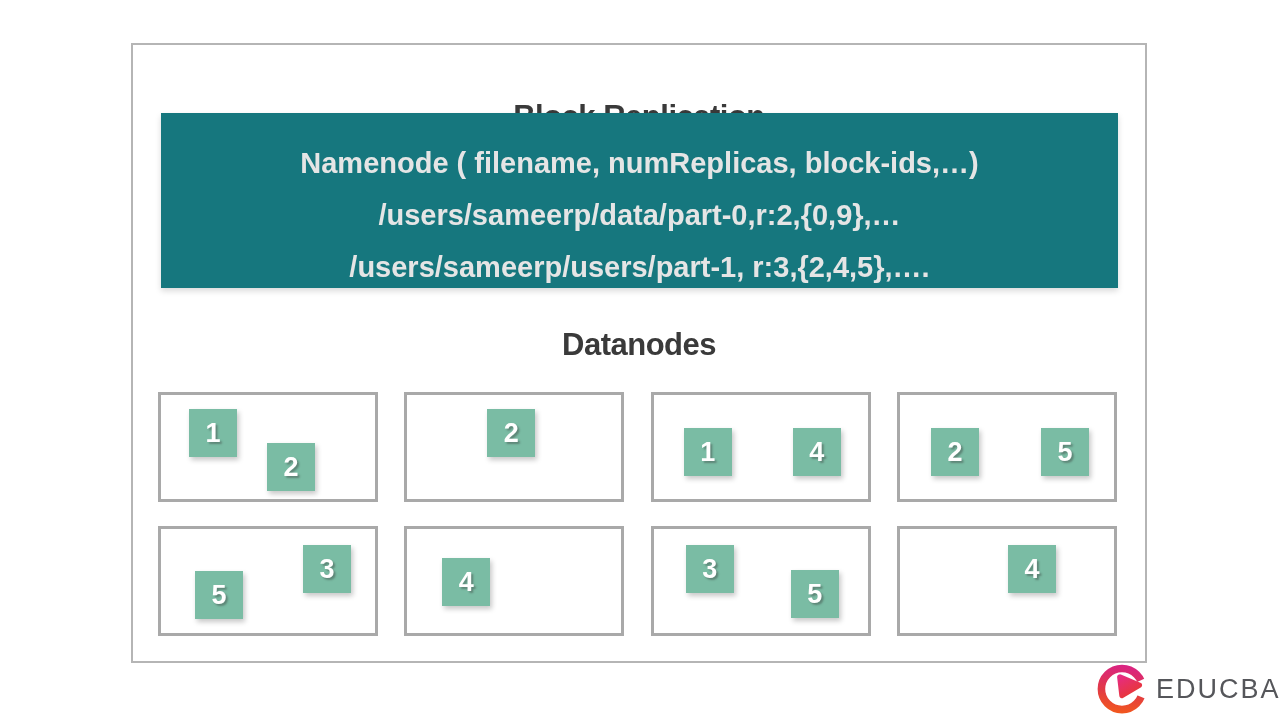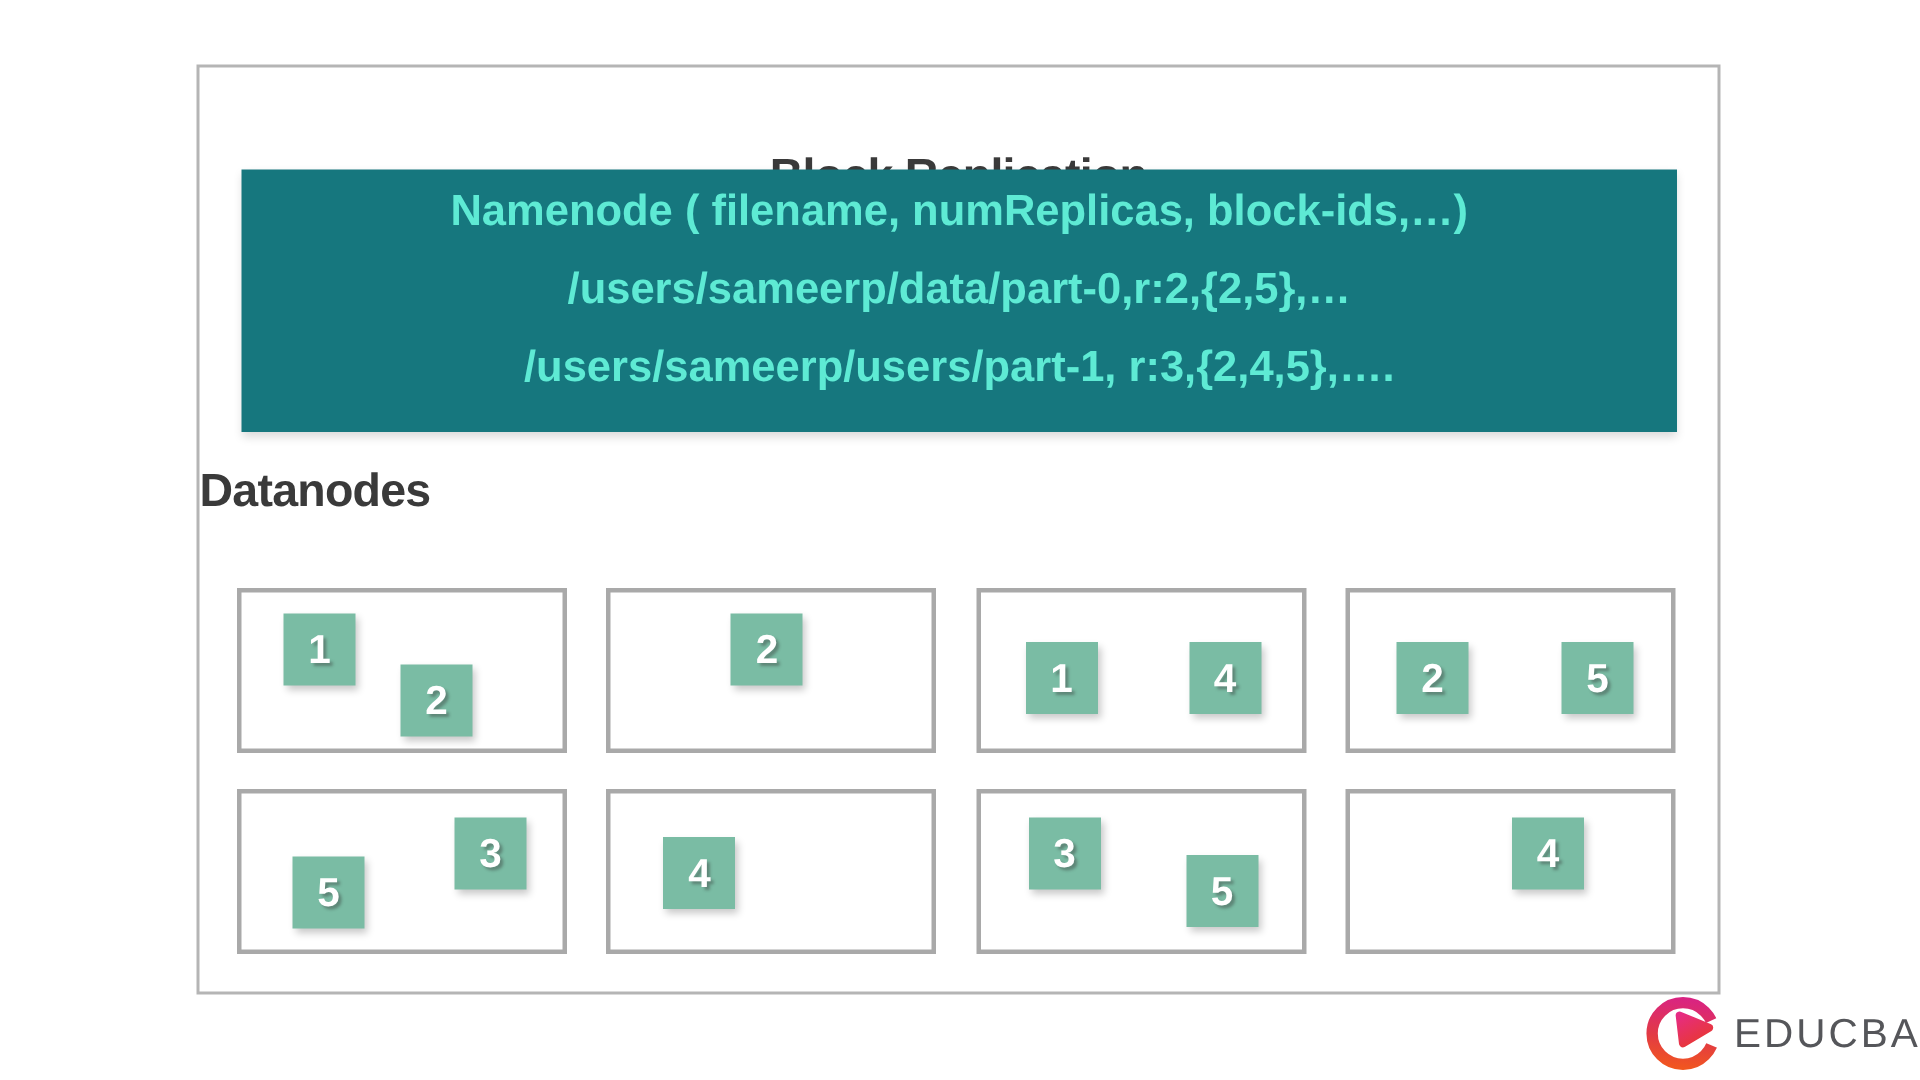--- a/index.html
+++ b/index.html
@@ -25,32 +25,32 @@
     font-size: 31px; font-weight: bold; color: #3a3a3a;
     letter-spacing: -0.5px;
     line-height: 40px;
   }
 
   .namenode-box {
     position: absolute; left: 28px; top: 68px;
     width: 957px; height: 175px;
     background: #16777e;
     box-shadow: 0 3px 6px rgba(0,0,0,0.15);
-    color: #5eead4;
+    color: #e5e5e5;
     text-align: center;
-    padding-top: 2px;
+    padding-top: 24px;
   }
   .namenode-box .nn-line {
     font-size: 29px; font-weight: bold; line-height: 52px;
     white-space: nowrap;
   }
 
   .datanodes-heading {
-    position: absolute; top: 262px; left: 0; width: 100%;
-    text-align: left;
+    position: absolute; top: 280px; left: 0; width: 100%;
+    text-align: center;
     font-size: 31px; font-weight: bold; color: #3a3a3a;
     letter-spacing: -0.5px;
     line-height: 40px;
   }
 
   .dn-row {
     position: absolute; left: 25px; right: 28px;
     display: flex; justify-content: space-between;
   }
   .dn-row.row-1 { top: 347px; }
@@ -105,21 +105,21 @@
 <body>
 
 <div class="page">
 
   <div class="frame">
 
     <div class="diagram-title">Block Replication</div>
 
     <div class="namenode-box">
       <div class="nn-line">Namenode ( filename, numReplicas, block-ids,…)</div>
-      <div class="nn-line">/users/sameerp/data/part-0,r:2,{2,5},…</div>
+      <div class="nn-line">/users/sameerp/data/part-0,r:2,{0,9},…</div>
       <div class="nn-line">/users/sameerp/users/part-1, r:3,{2,4,5},….</div>
     </div>
 
     <div class="datanodes-heading">Datanodes</div>
 
     <div class="dn-row row-1">
       <div class="dn-box d1">
         <span class="blk b0">1</span>
         <span class="blk b1">2</span>
       </div>

